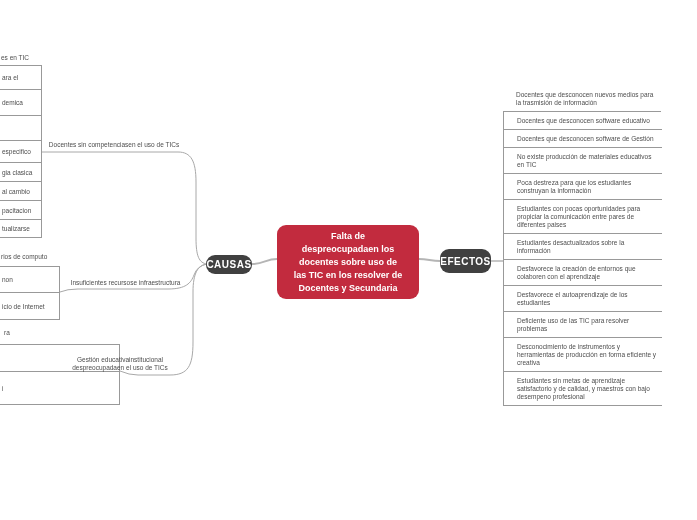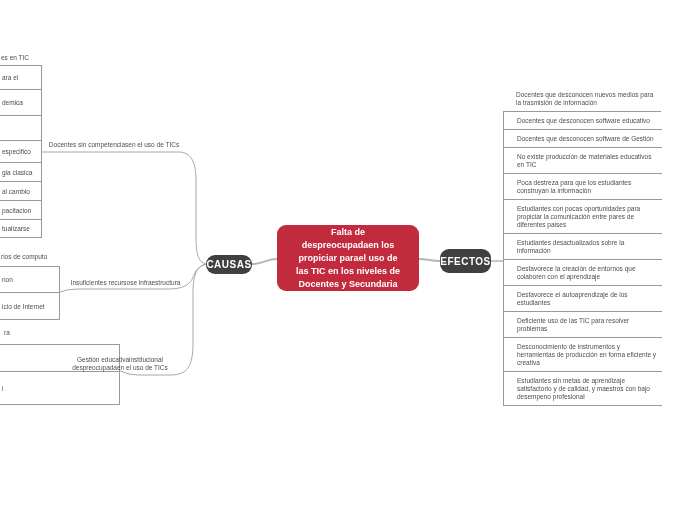--- a/index.html
+++ b/index.html
@@ -4,21 +4,21 @@
 <style>
   html,body{margin:0;padding:0;background:#fff;}
   .canvas{
     position:relative;width:697px;height:520px;background:#ffffff;
     overflow:hidden;font-family:"Liberation Sans",sans-serif;
   }
   svg.wires{position:absolute;left:0;top:0;width:697px;height:520px;}
 
   
   .central{
-    position:absolute;left:277px;top:225px;width:142px;height:66px;
+    position:absolute;left:277px;top:225px;width:142px;height:74px;
     background:#c22b3e;border-radius:9px;color:#fff;font-weight:bold;
     font-size:9px;line-height:13px;text-align:center;
     display:flex;flex-direction:column;justify-content:center;align-items:center;
     box-sizing:border-box;padding:2px 6px;
   }
   .pill{
     position:absolute;background:#404040;color:#fff;font-weight:bold;
     font-size:10px;letter-spacing:.5px;border-radius:9px;
     display:flex;align-items:center;justify-content:center;box-sizing:border-box;
   }
@@ -63,22 +63,22 @@
     <g fill="none" stroke="#a8a8a8" stroke-width="1">
       <path d="M 42 152 H 178 C 191 152 196 161 196 182 L 196 238 C 196 256 199 263 207 264"></path>
       <path d="M 60 292 Q 67 289 78 289 H 168 C 186 289 191 283 194 275 Q 197 266 207 264"></path>
       <path d="M 120 371 Q 129 375 138 375 H 170 C 188 375 193 366 193 342 L 193 292 C 193 273 198 265 207 264"></path>
     </g>
   </svg>
 
   <div class="central">
     <div>Falta de</div>
     <div>despreocupadaen los</div>
-    <div>propiciar parael uso de</div>
-    <div>las TIC en los niveles de</div>
+    <div>docentes sobre uso de</div>
+    <div>las TIC en los resolver de</div>
     <div>Docentes y Secundaria</div>
   </div>
 
   <div class="pill causas">CAUSAS</div>
   <div class="pill efectos">EFECTOS</div>
 
   <div class="frag" style="left:1px;top:54px;">es en TIC</div>
   <div class="box-col" style="left:-60px;top:65px;width:102px;">
     <div class="lbox" style="height:25px;">
         <span>ara el</span>

